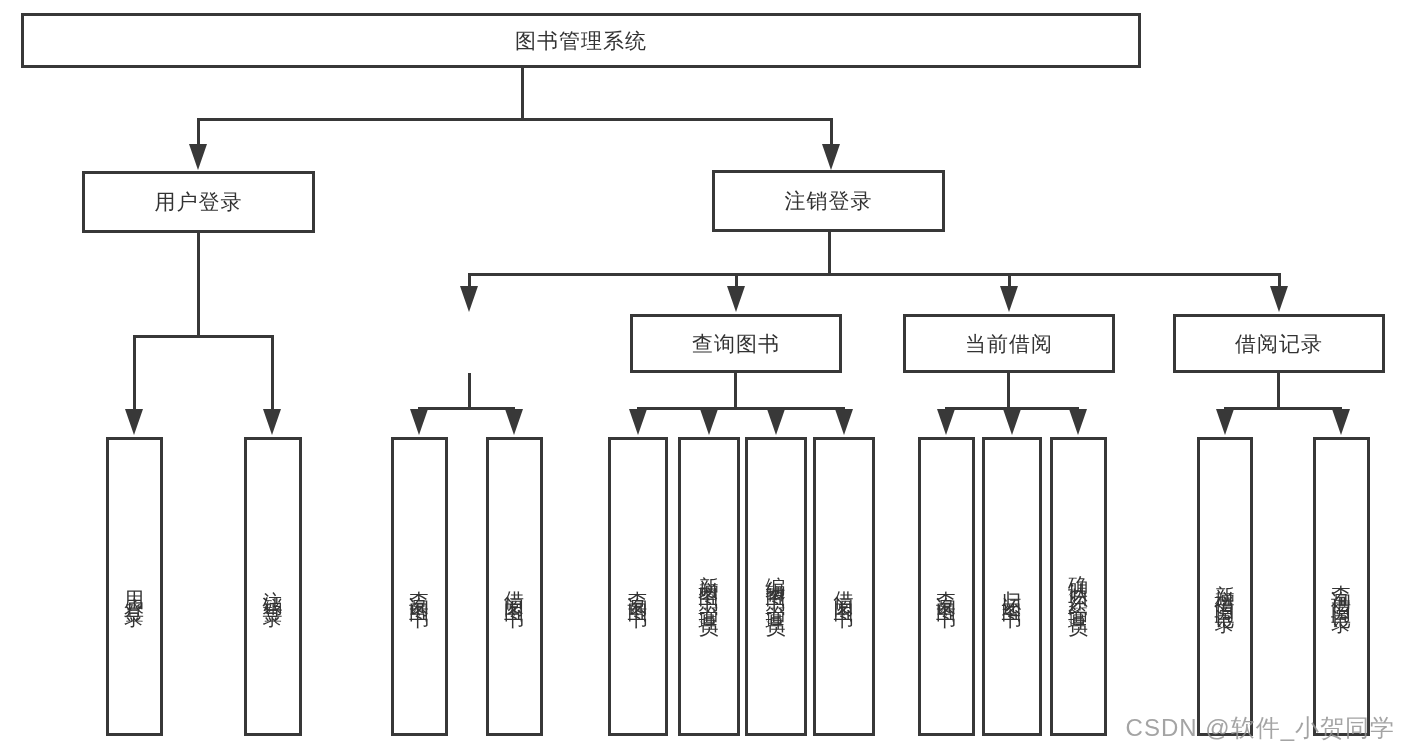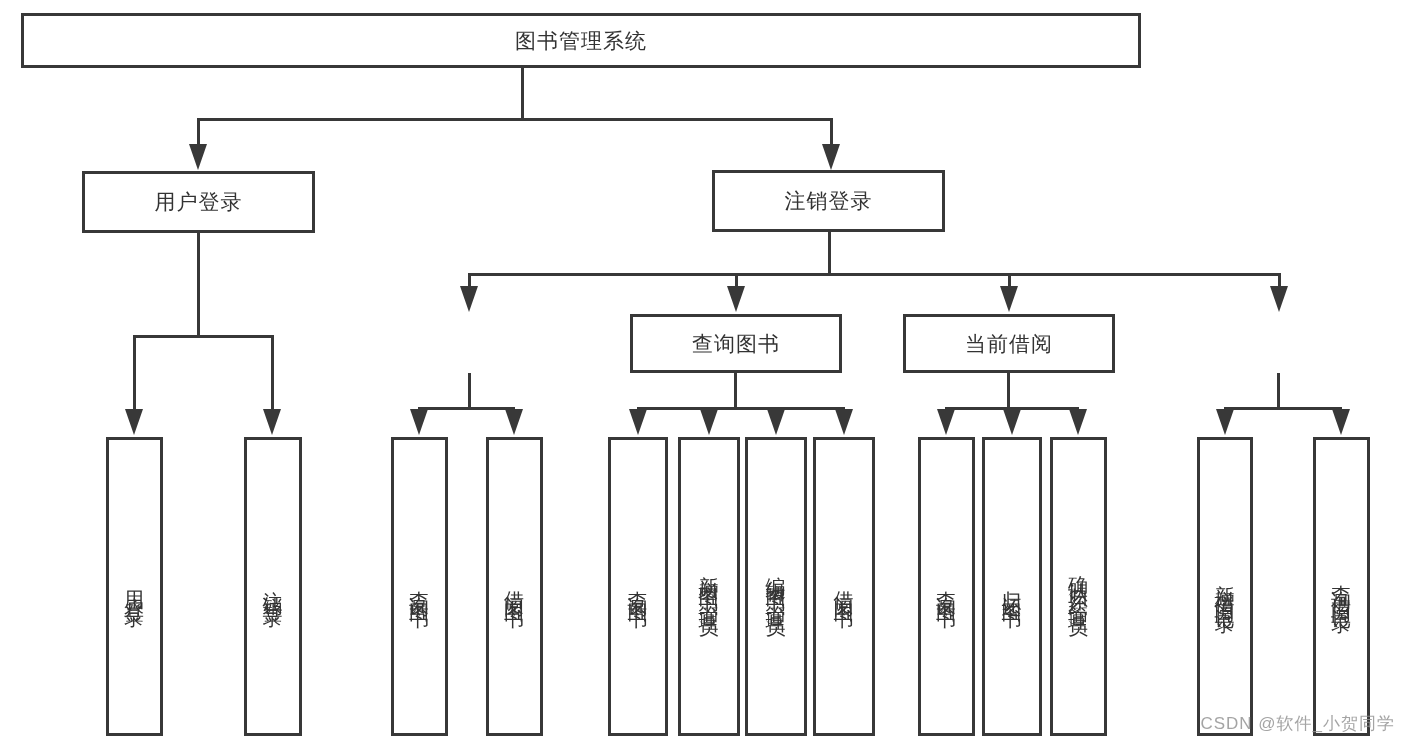--- a/index.html
+++ b/index.html
@@ -21,21 +21,21 @@
 
   .hl { position:absolute; height:3px; background:var(--line); }
   .vl { position:absolute; width:3px;  background:var(--line); }
   .ar {
     position:absolute; width:0; height:0;
     border-left:9px solid transparent; border-right:9px solid transparent;
     border-top:26px solid var(--line);
   }
   .wm {
     position:absolute; top:712px; right:10px; z-index:5;
-    font-size:17px; color:rgba(148,148,148,0.85); letter-spacing:1px; white-space:nowrap;
+    font-size:24px; color:rgba(148,148,148,0.85); letter-spacing:1px; white-space:nowrap;
   }
 </style>
 </head>
 <body>
 
 <div class="canvas">
 
   <div class="box h" style="left:21px; top:13px; width:1120px; height:55px;">图书管理系统</div>
 
   <div class="vl" style="left:521px; top:68px;  height:50px;"></div>
@@ -61,20 +61,21 @@
   <div class="vl" style="left:735px;  top:273px; height:20px;"></div>
   <div class="vl" style="left:1008px; top:273px; height:20px;"></div>
   <div class="vl" style="left:1278px; top:273px; height:20px;"></div>
   <div class="ar" style="left:460px;  top:286px;"></div>
   <div class="ar" style="left:727px;  top:286px;"></div>
   <div class="ar" style="left:1000px; top:286px;"></div>
   <div class="ar" style="left:1270px; top:286px;"></div>
 
   <div class="box h" style="left:630px;  top:314px; width:212px; height:59px;">查询图书</div>
   <div class="box h" style="left:903px;  top:314px; width:212px; height:59px;">当前借阅</div>
+  <div class="box h" style="left:1173px; top:314px; width:212px; height:59px;">借阅记录</div>
 
   <div class="vl" style="left:468px; top:373px; height:34px;"></div>
   <div class="hl" style="left:418px; top:407px; width:97px;"></div>
   <div class="ar" style="left:410px; top:409px;"></div>
   <div class="ar" style="left:505px; top:409px;"></div>
 
   <div class="vl" style="left:734px; top:373px; height:34px;"></div>
   <div class="hl" style="left:637px; top:407px; width:208px;"></div>
   <div class="ar" style="left:629px; top:409px;"></div>
   <div class="ar" style="left:700px; top:409px;"></div>

